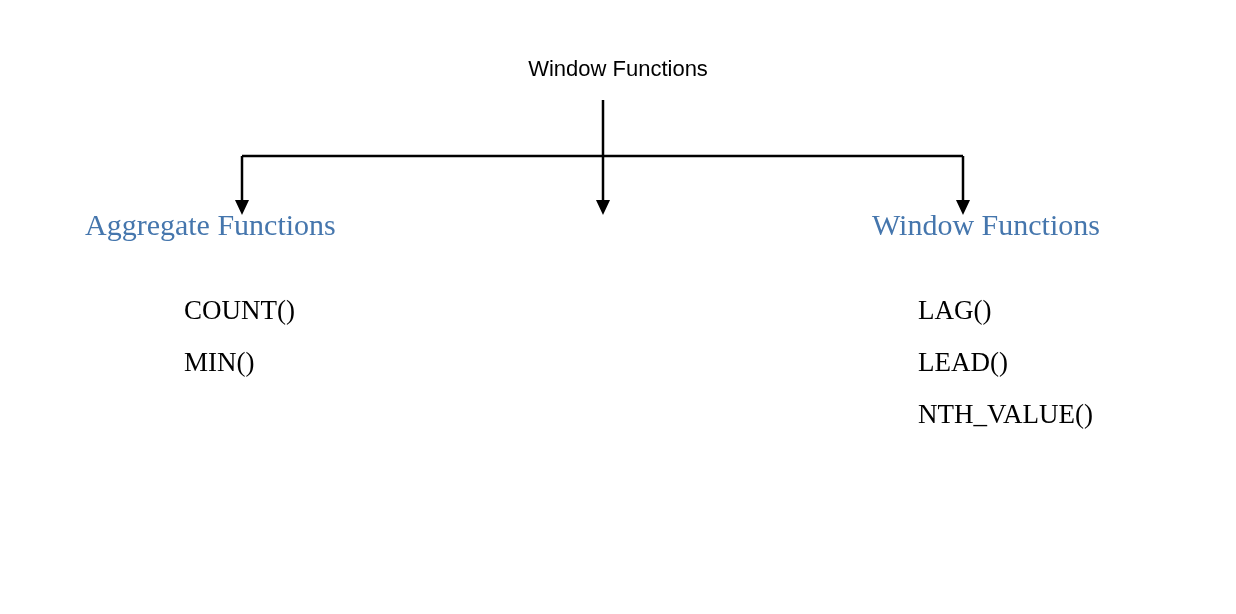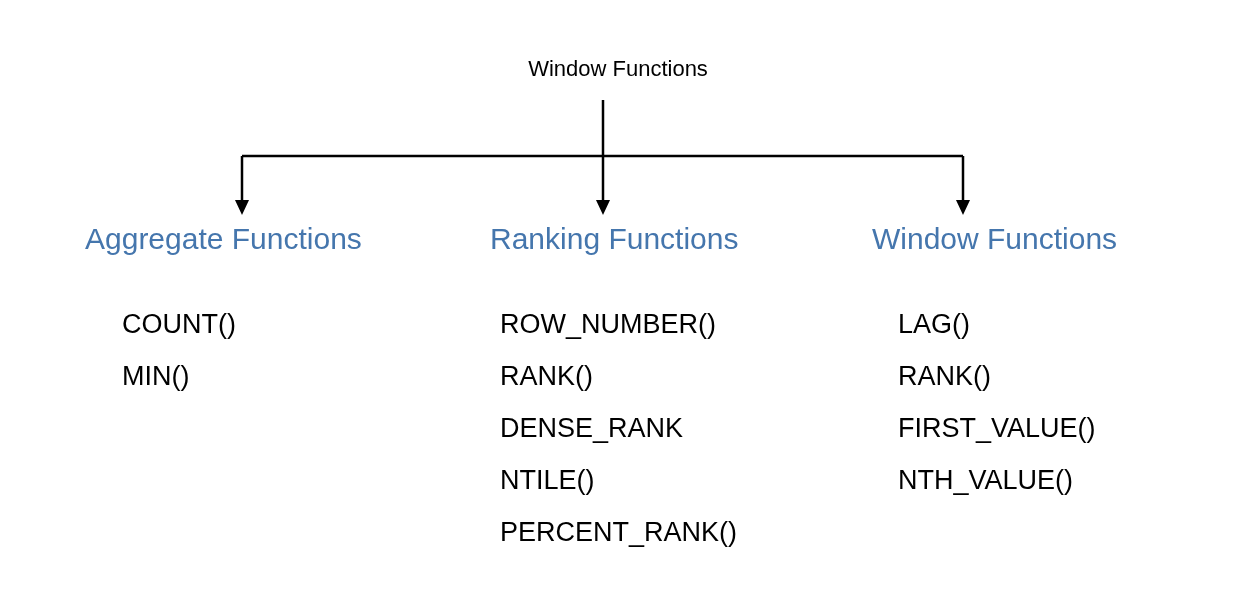--- a/index.html
+++ b/index.html
@@ -37,43 +37,44 @@
   }
   .connectors line {
     stroke: var(--connector-color);
     stroke-width: 2.5;
   }
   .connectors polygon {
     fill: var(--connector-color);
   }
   .col {
     position: absolute;
-    top: 222px;
+    top: 208px;
+    font-family: Liberation Serif, serif;
   }
   .col-header {
     font-size: 30px;
     color: var(--header-color);
     white-space: nowrap;
   }
   .fn-list {
     list-style: none;
     margin-top: 42px;
     font-size: 27px;
     color: var(--text-color);
   }
   .fn-list li {
     line-height: 52px;
     white-space: nowrap;
   }
   .col-aggregate { left: 85px; }
-  .col-aggregate .fn-list { margin-left: 37px; }
+  .col-aggregate .fn-list { margin-left: 99px; }
   .col-ranking { left: 490px; }
   .col-ranking .fn-list { margin-left: 10px; }
   .col-value { left: 872px; }
-  .col-value .fn-list { margin-left: 26px; }
+  .col-value .fn-list { margin-left: 46px; }
 </style>
 </head>
 <body>
 
 <div class="canvas">
 
   <div class="title">Window Functions</div>
 
   <svg class="connectors" width="1236" height="614" viewBox="0 0 1236 614" aria-hidden="true">
 
@@ -92,33 +93,24 @@
 
   <div class="col col-aggregate">
     <div class="col-header">Aggregate Functions</div>
     <ul class="fn-list">
       <li>COUNT()</li>
       <li>MIN()</li>
     </ul>
   </div>
 
   <div class="col col-ranking">
-    <div class="col-header">Ranking Functions</div>
-    <ul class="fn-list">
-      <li>ROW_NUMBER()</li>
-      <li>RANK()</li>
-      <li>DENSE_RANK</li>
-      <li>NTILE()</li>
-      <li>PERCENT_RANK()</li>
-    </ul>
   </div>
 
   <div class="col col-value">
     <div class="col-header">Window Functions</div>
     <ul class="fn-list">
       <li>LAG()</li>
-      <li>RANK()</li>
-      <li>FIRST_VALUE()</li>
+      <li>LEAD()</li>
       <li>NTH_VALUE()</li>
     </ul>
   </div>
 
 </div>
 
 </body></html>

